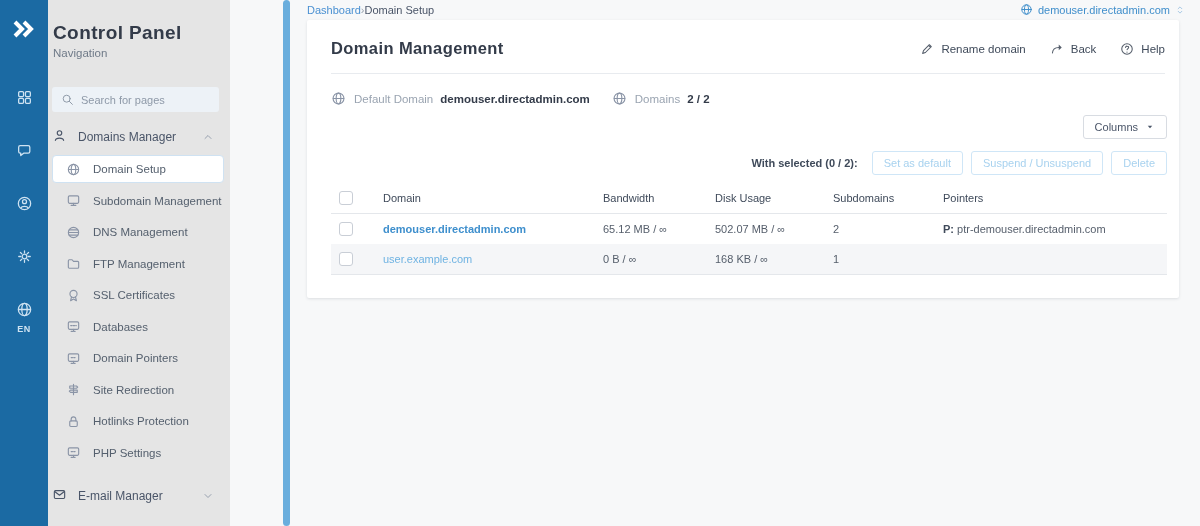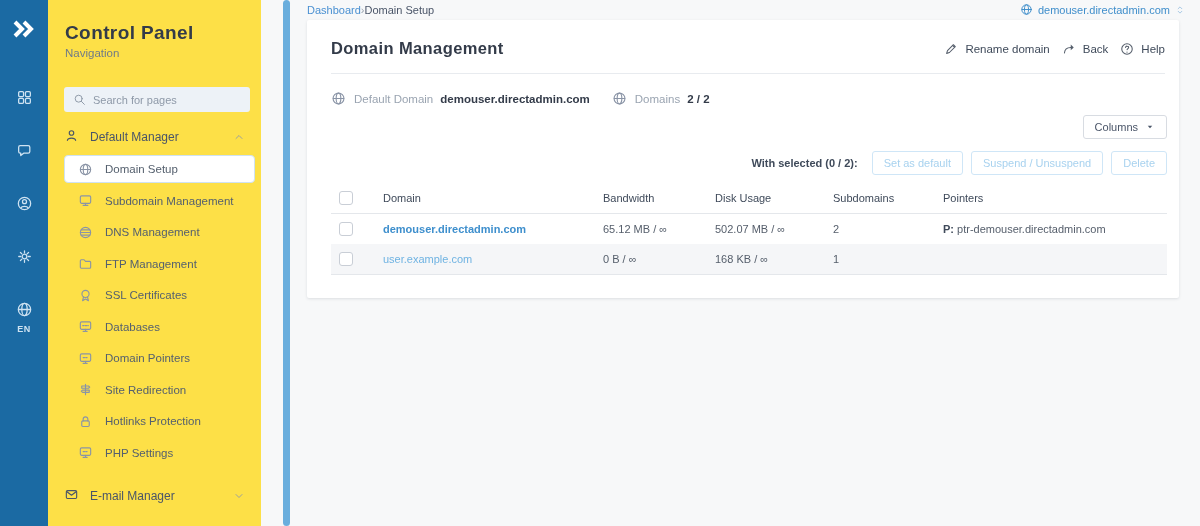--- a/index.html
+++ b/index.html
@@ -9,21 +9,21 @@
 
   
   .rail { position:absolute; left:0; top:0; width:48px; height:526px; background:#1b6aa3; display:flex; flex-direction:column; align-items:center; z-index:3; }
   .rail .logo { margin-top:17px; cursor:pointer; }
   .rail-icon { margin-top:36px; color:#cfe3f2; cursor:pointer; line-height:0; }
   .rail-icon.first { margin-top:44px; }
   .rail-en { margin-top:6px; font-size:9px; font-weight:bold; color:#cfe3f2; letter-spacing:.5px; }
   svg.ic { stroke:currentColor; fill:none; stroke-width:1.2; stroke-linecap:round; stroke-linejoin:round; }
 
   
-  .sidebar { position:absolute; left:48px; top:0; width:213px; height:526px; background:#fde047; z-index:2; }
+  .sidebar { position:absolute; left:36px; top:0; width:194px; height:526px; background:#e5e5e5; z-index:2; }
   .sb-title { margin:22px 0 3px 17px; font-size:19px; font-weight:700; color:#333b49; letter-spacing:.4px; }
   .sb-sub { margin-left:17px; font-size:11.5px; color:#6f7a88; }
   .search-box { margin:28px 11px 0 16px; height:25px; background:#edf2f7; border-radius:3px; display:flex; align-items:center; padding:0 9px; gap:7px; color:#8e99a8; }
   .search-box input { border:0; background:transparent; outline:none; font-family:inherit; font-size:11px; color:#55606e; width:100%; }
   .search-box input::placeholder { color:#8e99a8; }
   .menu { margin-top:10px; }
   .menu-parent { display:flex; align-items:center; height:30px; padding:0 16px; color:#4a5568; font-size:12px; gap:11px; cursor:pointer; }
   .menu-parent .chev { margin-left:auto; color:#8e99a8; line-height:0; }
   .menu-item { display:flex; align-items:center; height:28px; margin:3px 6px 3.5px 16px; padding-left:13px; border:1px solid transparent; border-radius:4px; color:#55606e; font-size:11.5px; gap:12px; cursor:pointer; }
   .menu-item .mi { color:#8a94a6; line-height:0; }
@@ -38,21 +38,21 @@
   .topbar { display:flex; justify-content:space-between; align-items:center; padding:3px 15px 0 17px; font-size:11px; }
   .crumb { display:flex; align-items:center; }
   .crumb .link { color:#4a90d2; cursor:pointer; }
   .crumb .sep { color:#9aa4b1; }
   .crumb .cur { color:#4a5568; }
   .dom-select { display:flex; align-items:center; gap:5px; color:#3f8ecb; cursor:pointer; }
 
   .card { position:absolute; left:17px; top:20px; width:872px; height:278px; background:#fff; border-radius:2px; box-shadow:0 1px 3px rgba(60,70,85,.14); }
   .card-head { display:flex; justify-content:space-between; align-items:center; padding:19px 14px 15px 24px; }
   .page-title { font-size:16.5px; font-weight:700; color:#333b49; letter-spacing:.4px; }
-  .head-actions { display:flex; align-items:flex-start; gap:12px; font-size:11.5px; color:#3f4a5a; }
+  .head-actions { display:flex; align-items:flex-start; gap:24px; font-size:11.5px; color:#3f4a5a; }
   .h-act { display:flex; align-items:center; gap:7px; cursor:pointer; }
   .h-act .hi { color:#555e6b; line-height:0; }
   .divider { height:1px; background:#e8ebef; margin:0 14px 0 24px; }
   .summary { display:flex; align-items:center; padding:17px 24px 0; font-size:11.5px; }
   .summary .gi { color:#8a94a6; line-height:0; margin-right:8px; }
   .sum-label { color:#9aa4b1; margin-right:7px; }
   .sum-val { color:#333b49; font-weight:700; }
   .sum-group2 { display:flex; align-items:center; margin-left:22px; }
   .columns-row { display:flex; justify-content:flex-end; padding:9px 12px 0 24px; }
   .columns-btn { display:flex; align-items:center; gap:7px; border:1px solid #d8dce2; border-radius:3px; background:#fff; padding:5px 11px; font-size:11px; color:#4a5568; cursor:pointer; font-family:inherit; }
@@ -131,21 +131,21 @@
       <input placeholder="Search for pages" style="">
     </div>
     <div class="menu">
       <div class="menu-parent">
         <span class="mi">
           <svg class="ic" width="15" height="15" viewBox="0 0 16 16">
               <circle cx="8" cy="5.3" r="2.4"></circle>
               <path d="M3.6 13.2c.6-3.2 8.2-3.2 8.8 0"></path>
             </svg>
         </span>
-        <span>Default Manager</span>
+        <span>Domains Manager</span>
         <span class="chev">
           <svg class="ic" width="12" height="12" viewBox="0 0 16 16">
               <path d="M4 10l4-4 4 4"></path>
             </svg>
         </span>
       </div>
 
       <div class="menu-item selected">
         <span class="mi">
           <svg class="ic" width="15" height="15" viewBox="0 0 16 16">

